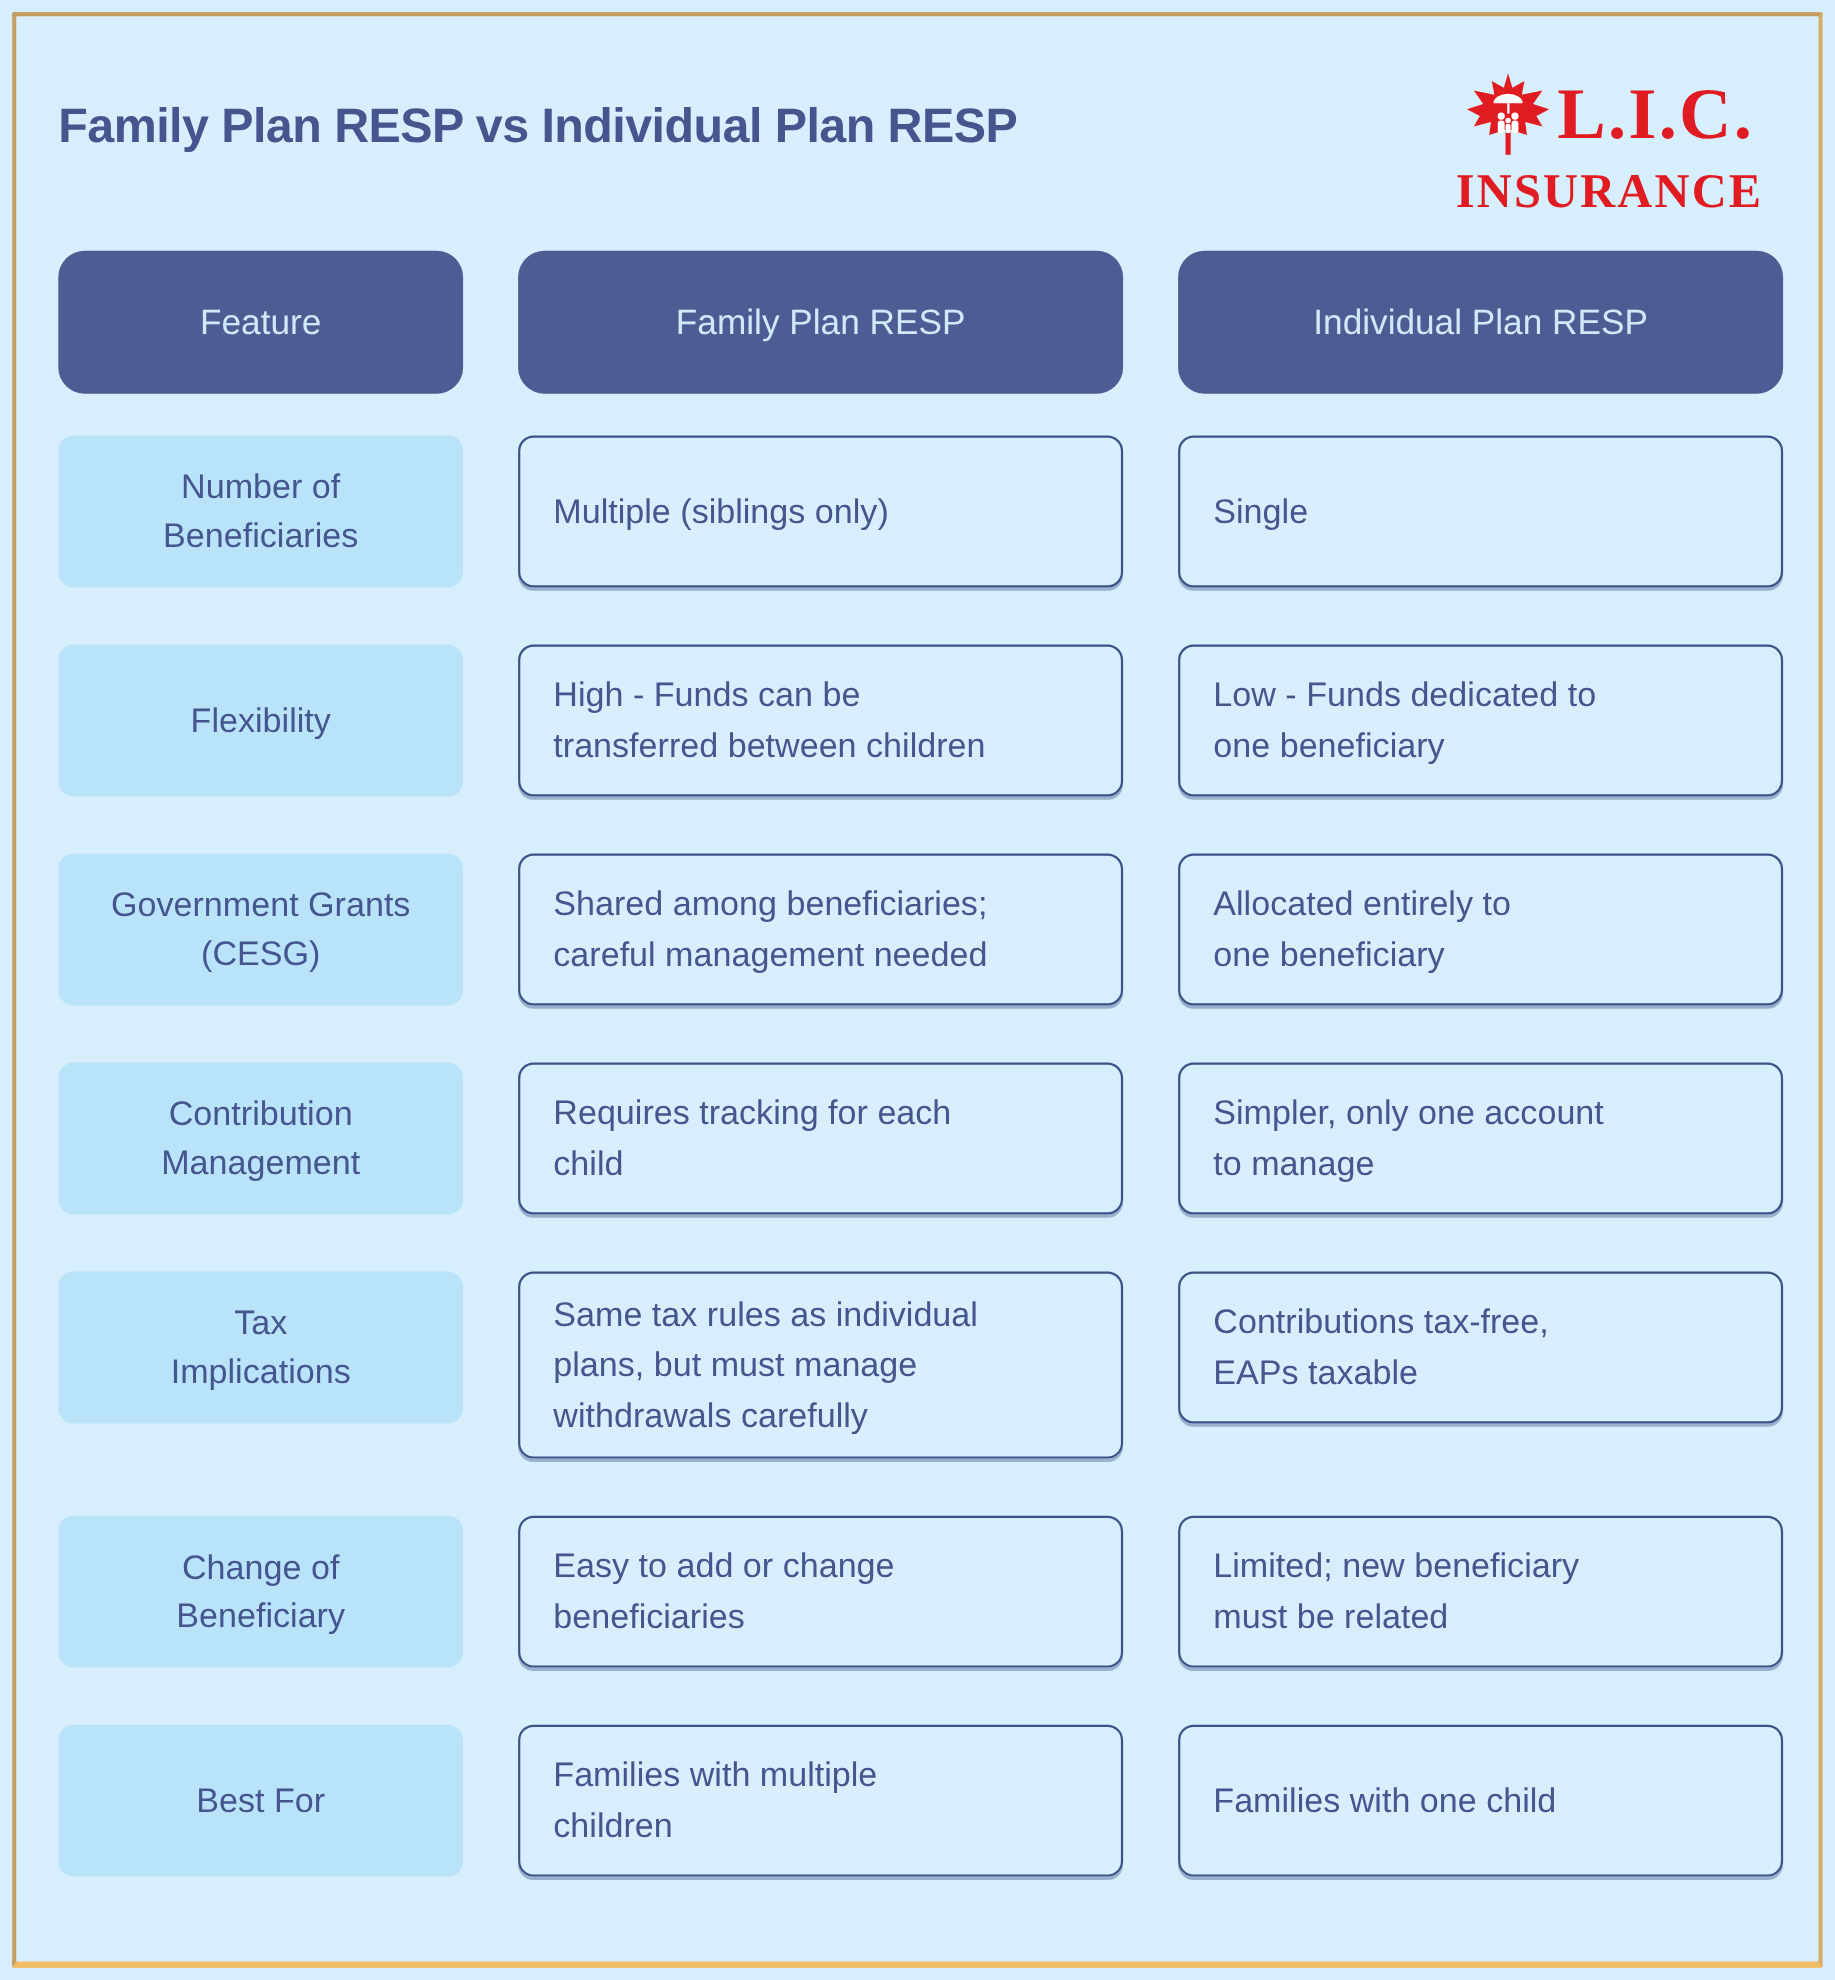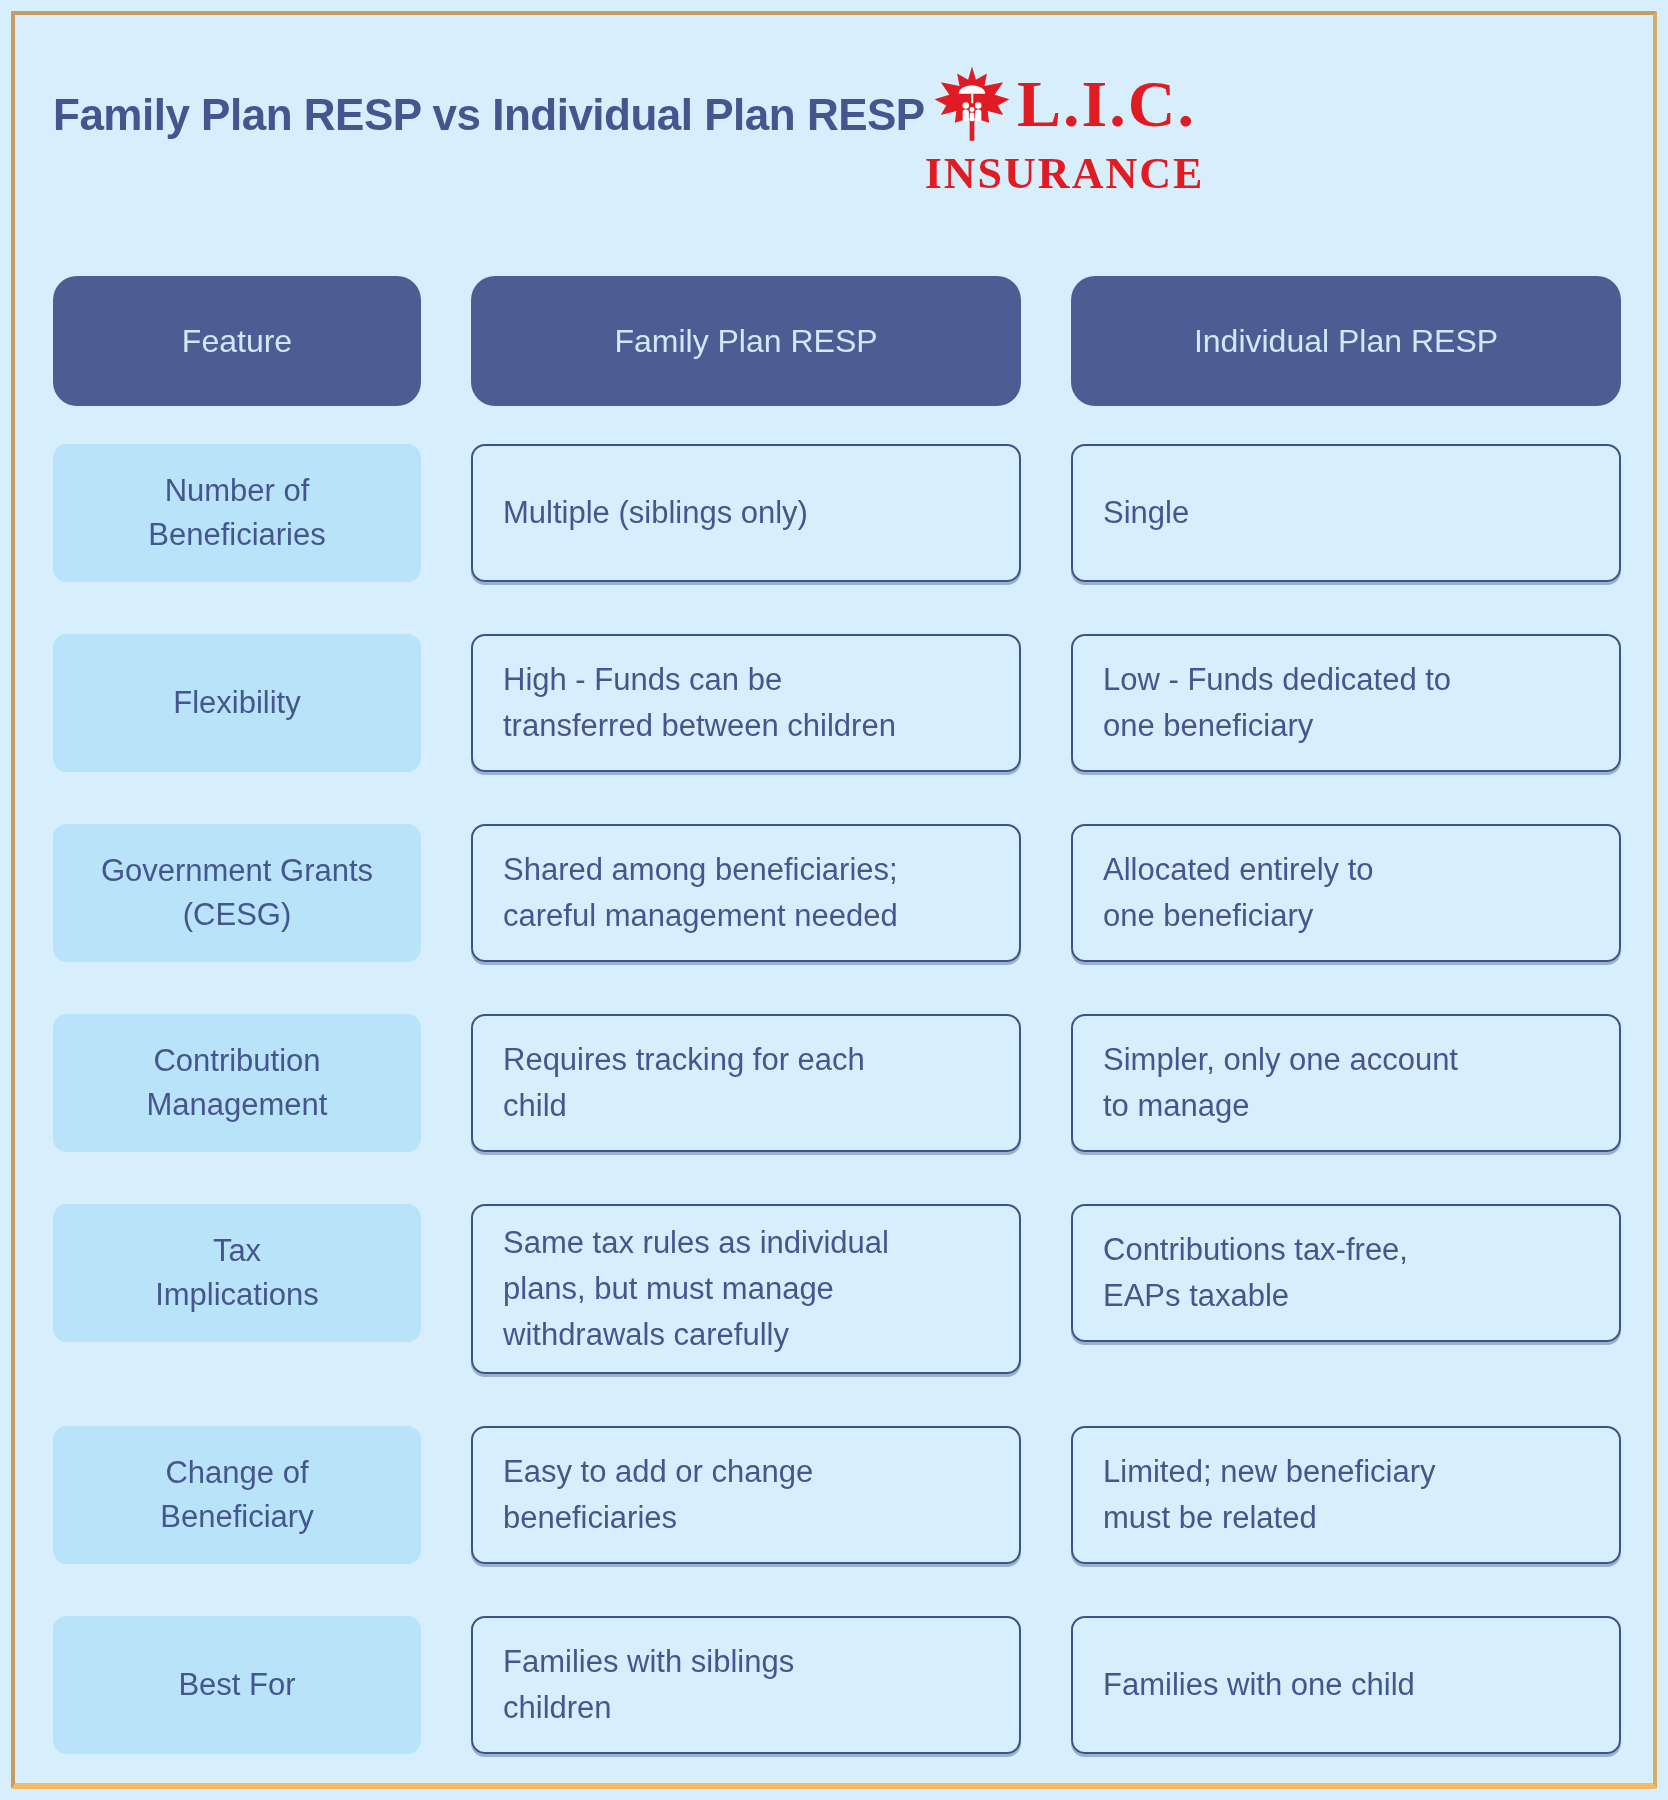--- a/index.html
+++ b/index.html
@@ -25,22 +25,22 @@
   .frame{
     position:absolute;inset:11px;
     border:4px solid var(--frame-top);
     border-bottom:6px solid var(--frame-bottom);
     border-right-color:#d8ab64;
     border-radius:2px;
     pointer-events:none;
   }
   .content{padding:50px 47px 0 53px;}
   .masthead{
-    display:flex;align-items:flex-start;
-    min-height:150px;margin-bottom:76px;
+    display:flex;justify-content:space-between;align-items:flex-start;
+    min-height:150px;margin-bottom:28px;
   }
   h1.title{
     padding-top:40px;
     font-size:44px;font-weight:bold;letter-spacing:-0.5px;
     color:var(--text);
   }
   .logo{
     display:flex;flex-direction:column;align-items:center;
     padding-top:10px;margin-right:18px;
     color:var(--logo-red);
@@ -157,19 +157,19 @@
 EAPs taxable</div>
 
       <div class="feat">Change of
 Beneficiary</div>
       <div class="cell">Easy to add or change
 beneficiaries</div>
       <div class="cell">Limited; new beneficiary
 must be related</div>
 
       <div class="feat">Best For</div>
-      <div class="cell">Families with siblings
+      <div class="cell">Families with multiple
 children</div>
       <div class="cell">Families with one child</div>
 
     </div>
   </div>
 </div>
 
 </body></html>

